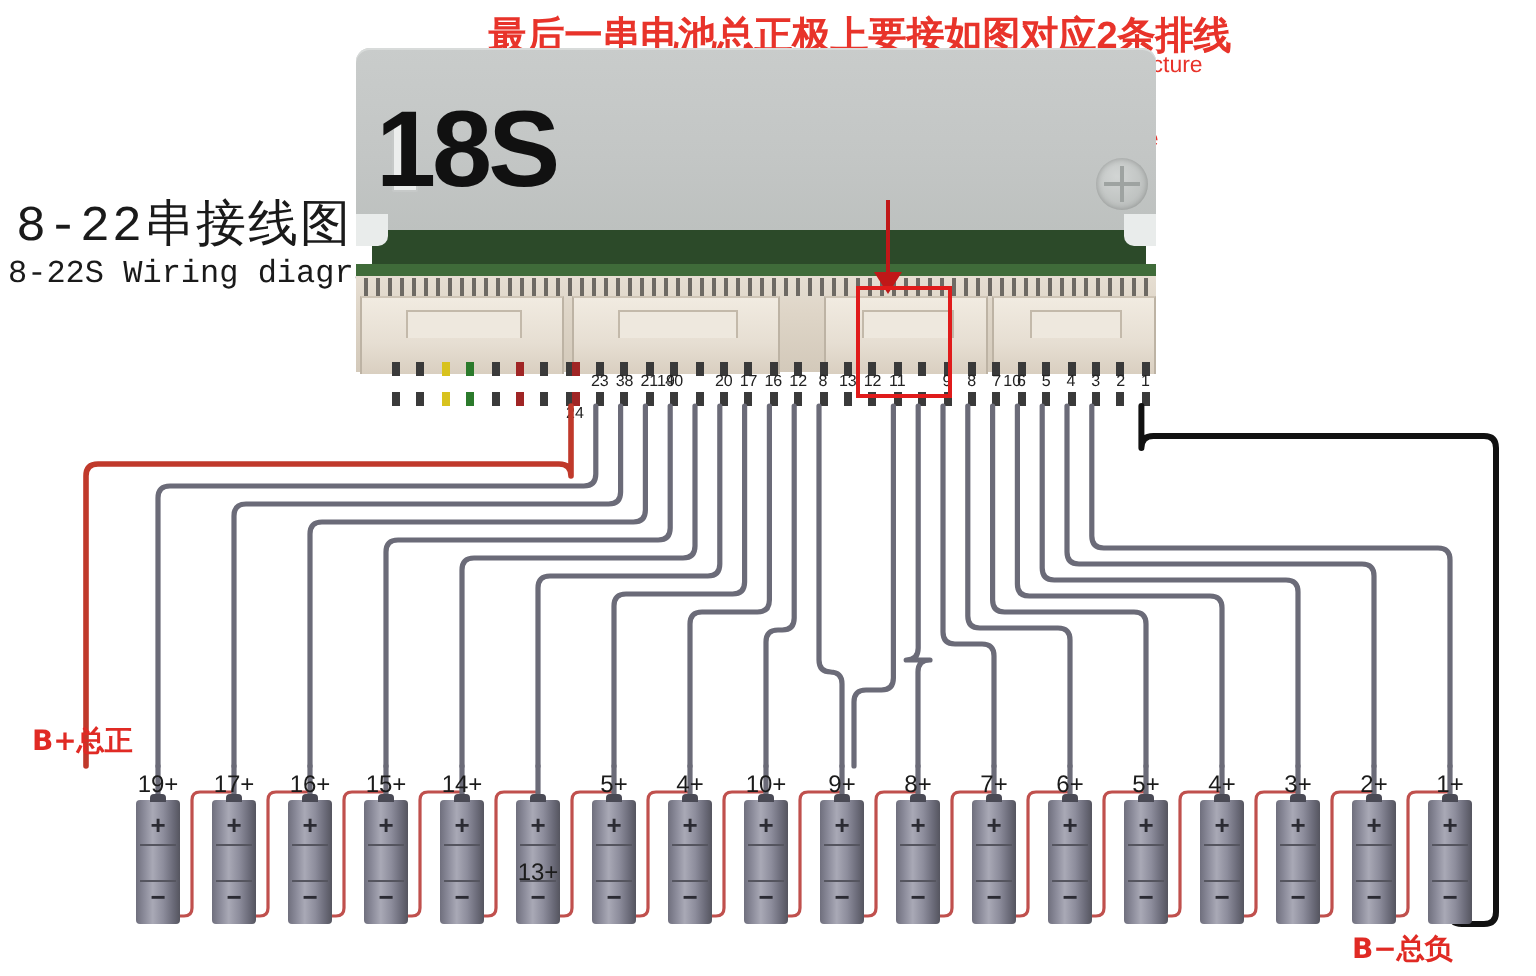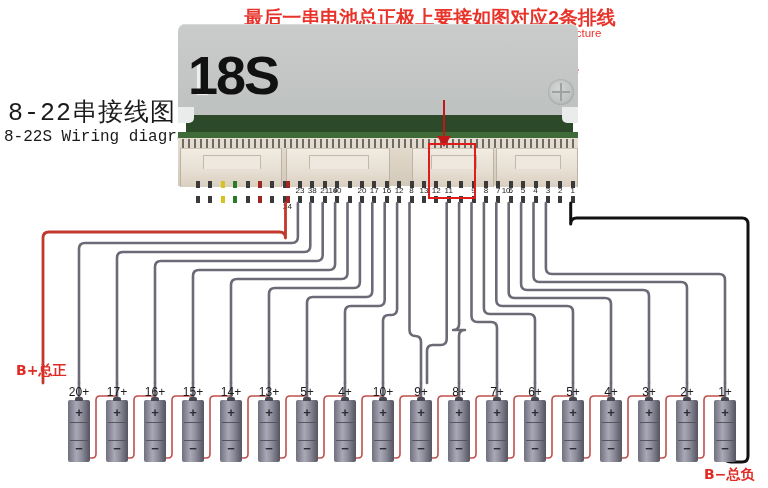--- a/index.html
+++ b/index.html
@@ -162,21 +162,21 @@
     font-size:12px;color:#1b1b1b;
   }
 
   
   .term{
     position:absolute;white-space:nowrap;
     font-family:"DejaVu Sans", sans-serif;
     font-size:14px;font-weight:bold;color:#e02a24;
   }
   #bplus{left:16px;top:362px;}
-  #bminus{left:704px;top:466px;text-align:center;}
+  #bminus{left:676px;top:466px;text-align:center;}
 </style>
 </head>
 <body>
 
 <div id="stage">
 
   <div class="title-cn">8-22串接线图</div>
   <div class="title-en">8-22S Wiring diagram</div>
 
   <div class="ann cn" id="ann1cn">最后一串电池总正极上要接如图对应2条排线</div>
@@ -425,21 +425,21 @@
     </svg>
 
   <div id="batt-layer">
       <div class="batt" style="left: 68px; top: 400px;">
         <div class="cap"></div>
         <div class="plus">+</div>
         <div class="band b1"></div>
         <div class="band b2"></div>
         <div class="minus">−</div>
       </div>
-      <div class="battlabel" style="left: 62px;">20+</div>
+      <div class="battlabel" style="left: 62px;">19+</div>
       <div class="batt" style="left: 106px; top: 400px;">
         <div class="cap"></div>
         <div class="plus">+</div>
         <div class="band b1"></div>
         <div class="band b2"></div>
         <div class="minus">−</div>
       </div>
       <div class="battlabel" style="left: 100px;">17+</div>
       <div class="batt" style="left: 144px; top: 400px;">
         <div class="cap"></div>
@@ -465,21 +465,21 @@
         <div class="minus">−</div>
       </div>
       <div class="battlabel" style="left: 214px;">14+</div>
       <div class="batt" style="left: 258px; top: 400px;">
         <div class="cap"></div>
         <div class="plus">+</div>
         <div class="band b1"></div>
         <div class="band b2"></div>
         <div class="minus">−</div>
       </div>
-      <div class="battlabel" style="left: 252px;">13+</div>
+      <div class="battlabel" style="left: 252px; margin-top: 44px;">13+</div>
       <div class="batt" style="left: 296px; top: 400px;">
         <div class="cap"></div>
         <div class="plus">+</div>
         <div class="band b1"></div>
         <div class="band b2"></div>
         <div class="minus">−</div>
       </div>
       <div class="battlabel" style="left: 290px;">5+</div>
       <div class="batt" style="left: 334px; top: 400px;">
         <div class="cap"></div>

